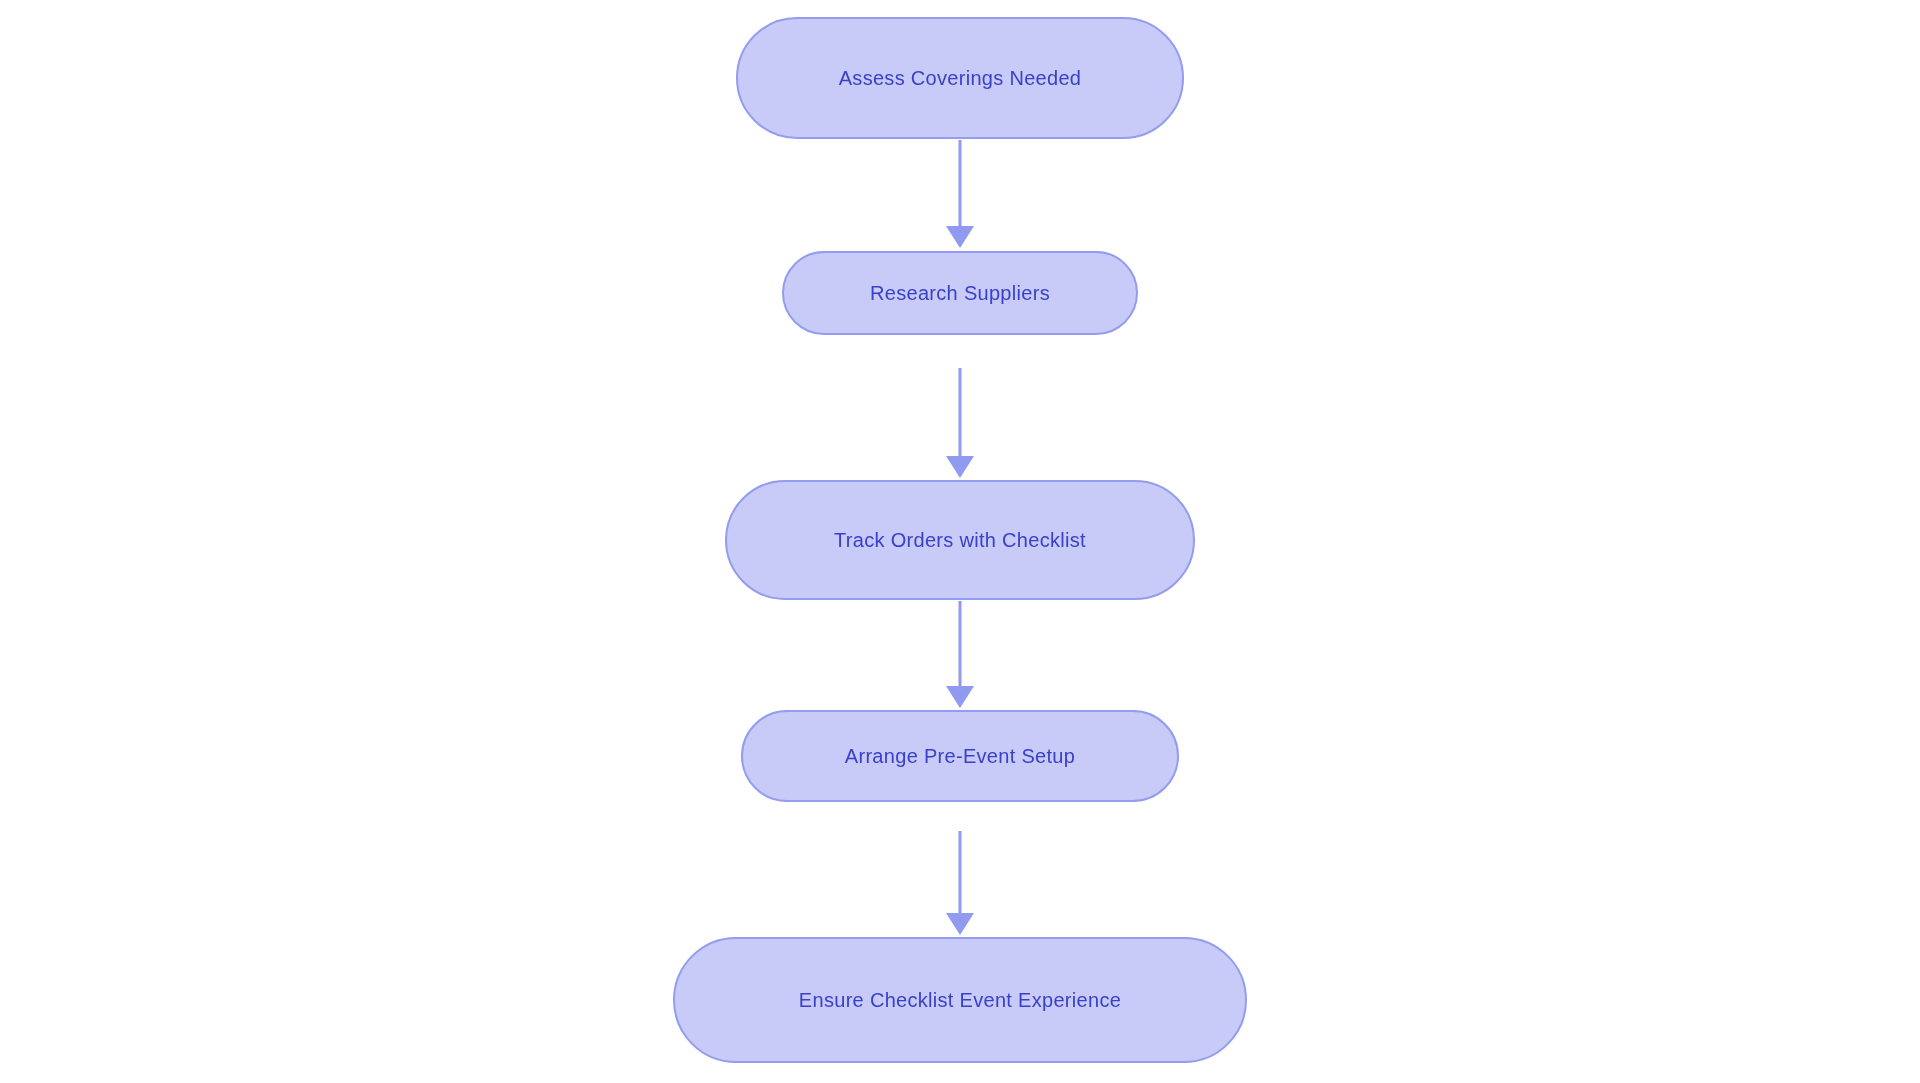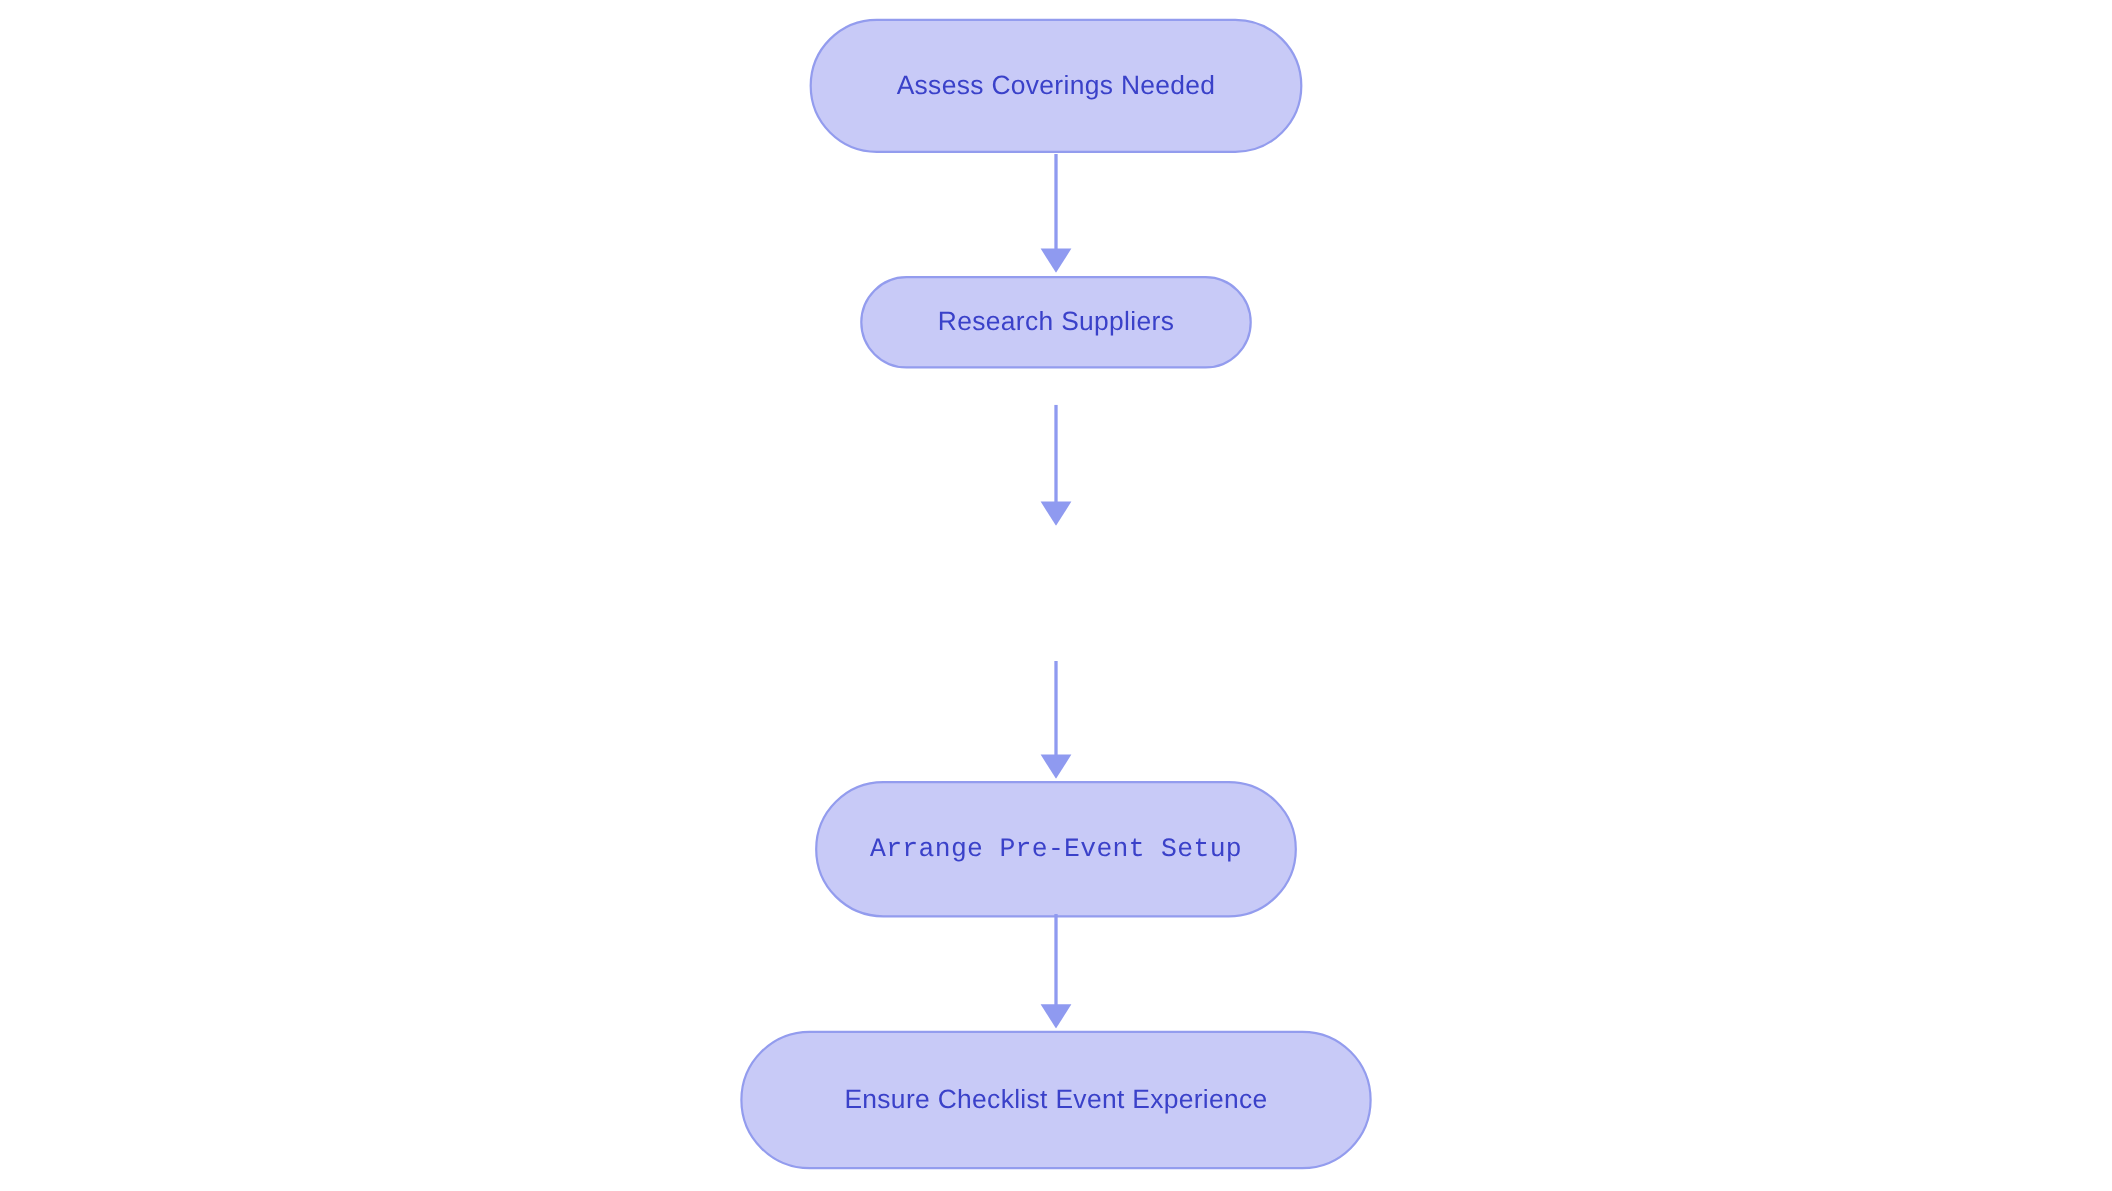--- a/index.html
+++ b/index.html
@@ -24,29 +24,29 @@
   }
   .node {
     position: absolute;
     display: flex;
     align-items: center;
     justify-content: center;
     background: var(--node-fill);
     border: 2px solid var(--node-border);
     border-radius: 70px;
     color: var(--node-text);
-    font-size: 24px;
+    font-size: 20px;
     letter-spacing: 0.3px;
     white-space: nowrap;
     text-align: center;
   }
   .node-1 { left: 736px; top: 17px;  width: 448px; height: 122px; }
   .node-2 { left: 782px; top: 251px; width: 356px; height: 84px; }
   .node-3 { left: 725px; top: 480px; width: 470px; height: 120px; }
-  .node-4 { left: 741px; top: 710px; width: 438px; height: 124px; font-family: Liberation Mono, monospace; }
+  .node-4 { left: 741px; top: 710px; width: 438px; height: 92px; }
   .node-5 { left: 673px; top: 937px; width: 574px; height: 126px; }
   .edge {
     position: absolute;
     left: 945px;
     width: 30px;
     color: var(--arrow);
     line-height: 0;
   }
   .edge-1 { top: 140px; height: 108px; }
   .edge-2 { top: 368px; height: 110px; }
@@ -73,20 +73,23 @@
     <span>Research Suppliers</span>
   </div>
 
   <div class="edge edge-2">
     <svg width="30" height="110" viewBox="0 0 30 110" xmlns="http://www.w3.org/2000/svg">
       <line x1="15" y1="0" x2="15" y2="90" stroke="currentColor" stroke-width="3"></line>
       <polygon points="1,88 29,88 15,110" fill="currentColor"></polygon>
     </svg>
   </div>
 
+  <div class="node node-3">
+    <span>Track Orders with Checklist</span>
+  </div>
 
   <div class="edge edge-3">
     <svg width="30" height="107" viewBox="0 0 30 107" xmlns="http://www.w3.org/2000/svg">
       <line x1="15" y1="0" x2="15" y2="87" stroke="currentColor" stroke-width="3"></line>
       <polygon points="1,85 29,85 15,107" fill="currentColor"></polygon>
     </svg>
   </div>
 
   <div class="node node-4">
     <span>Arrange Pre-Event Setup</span>

